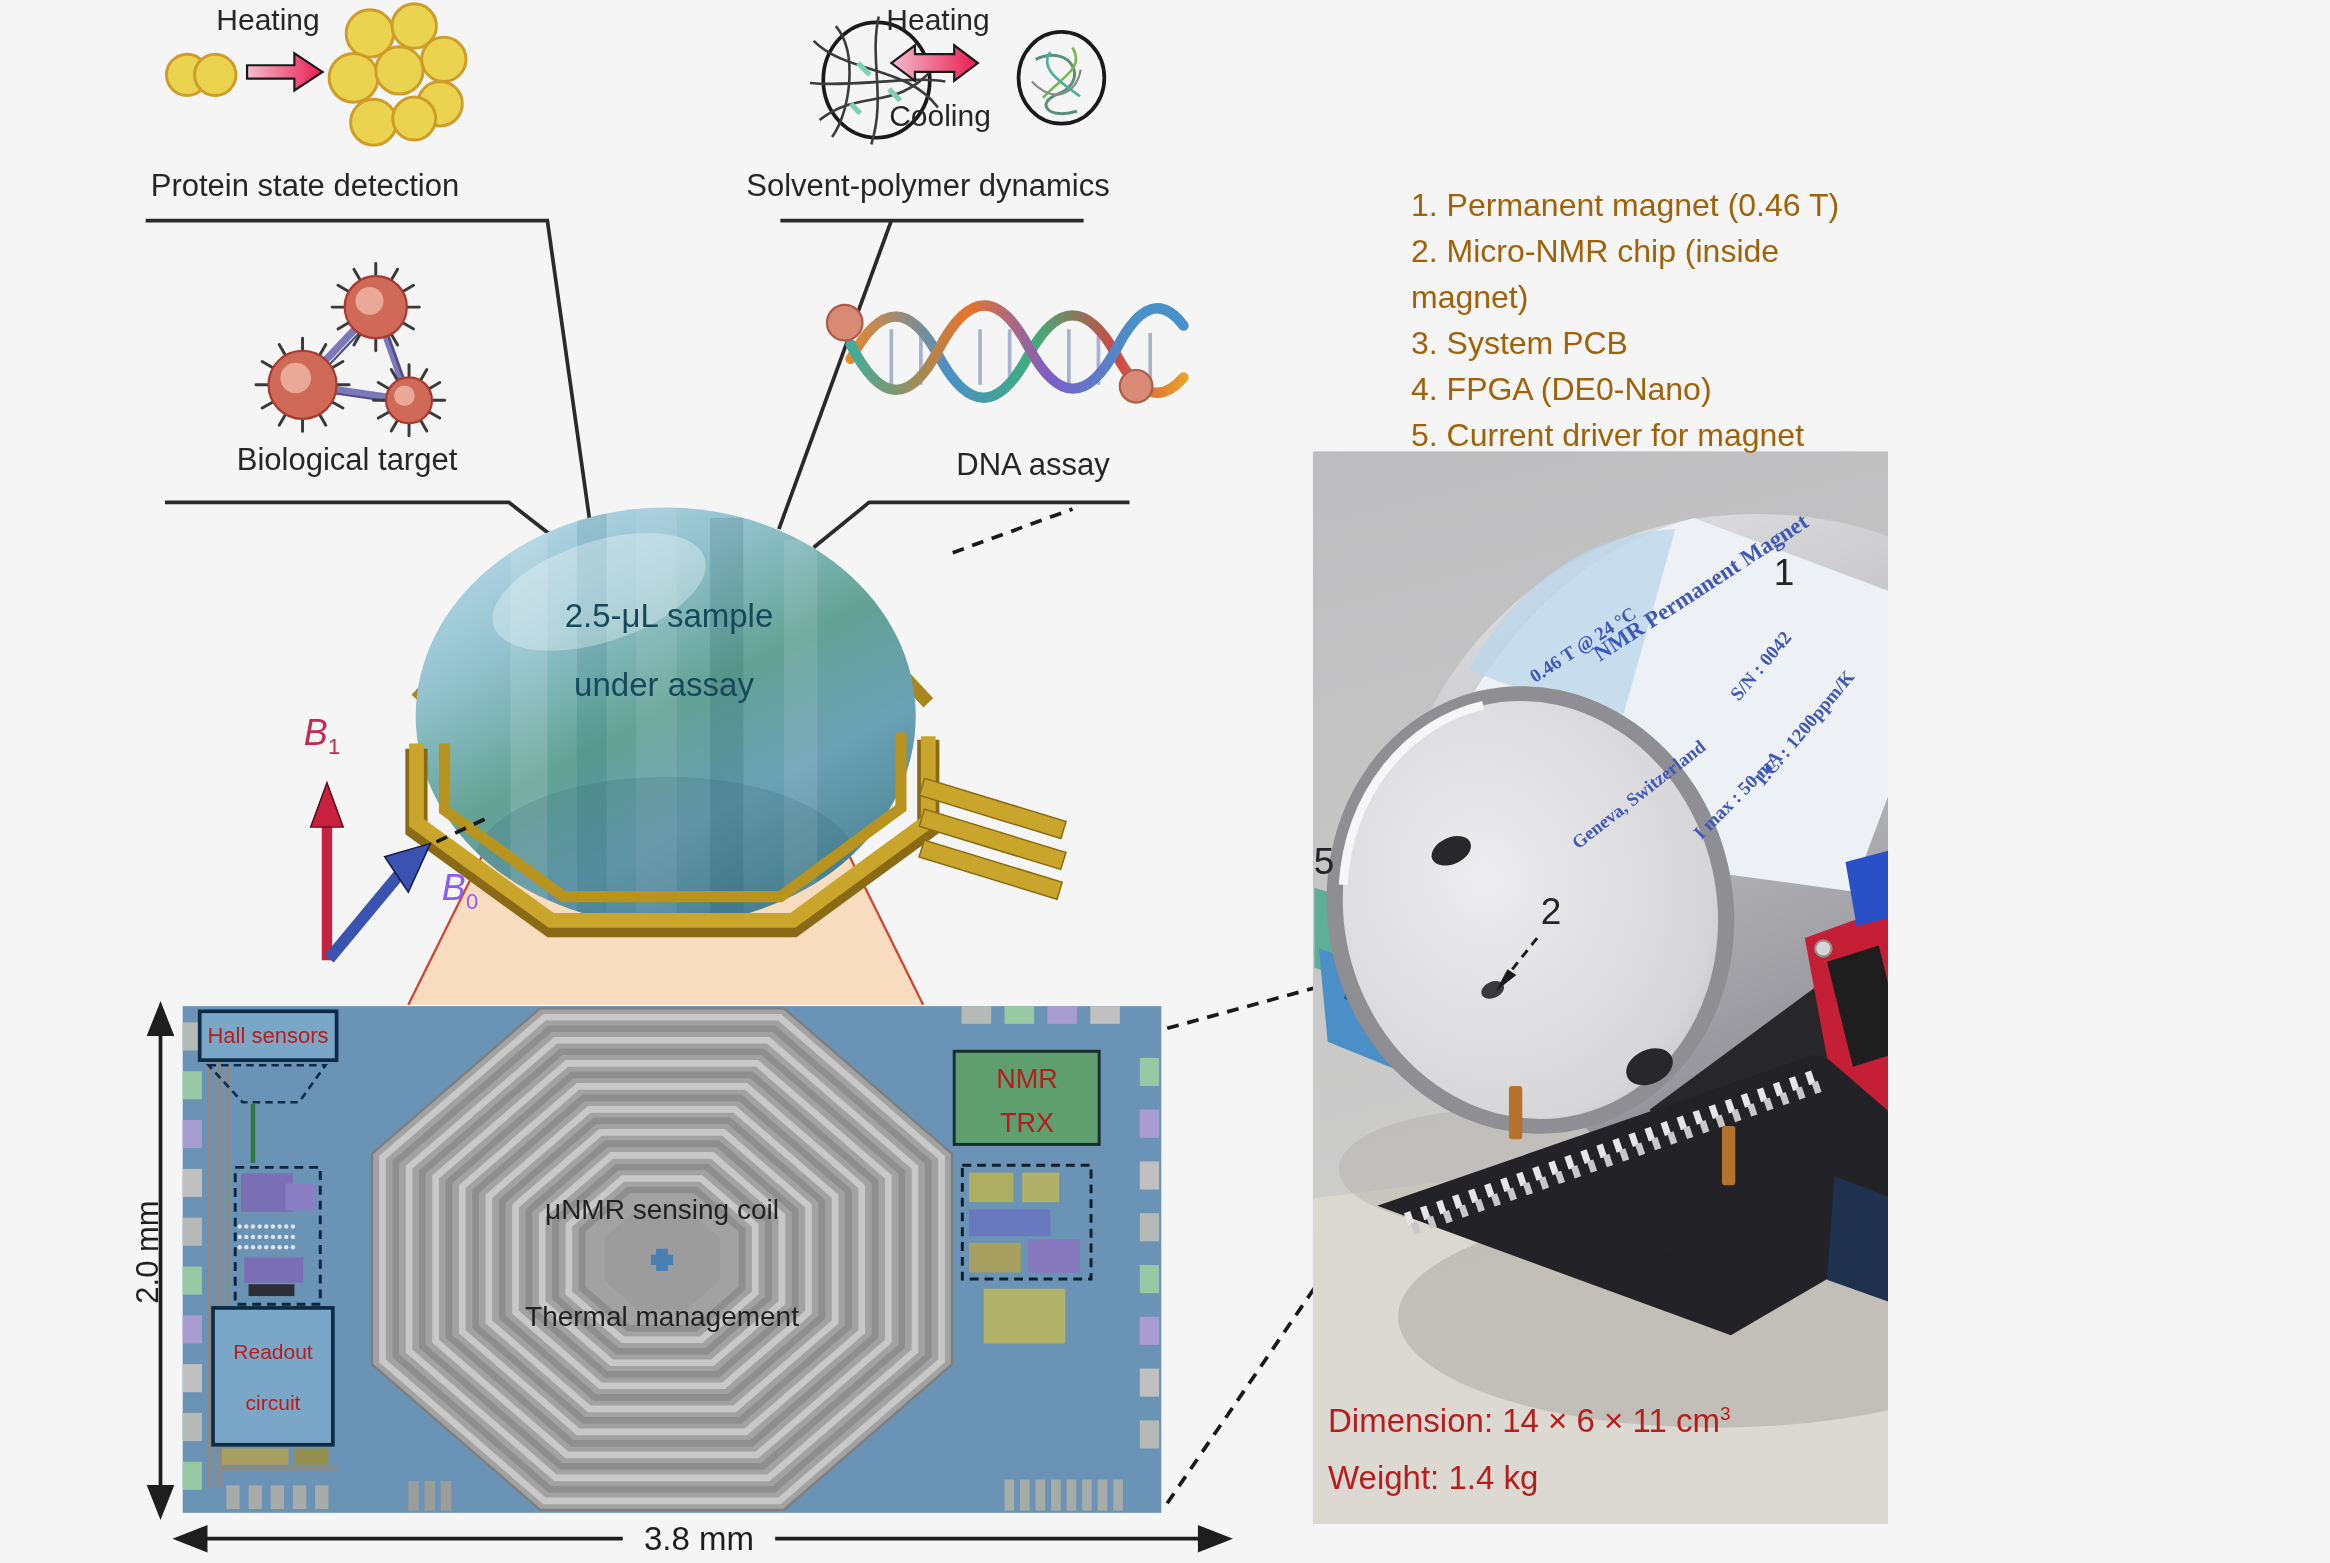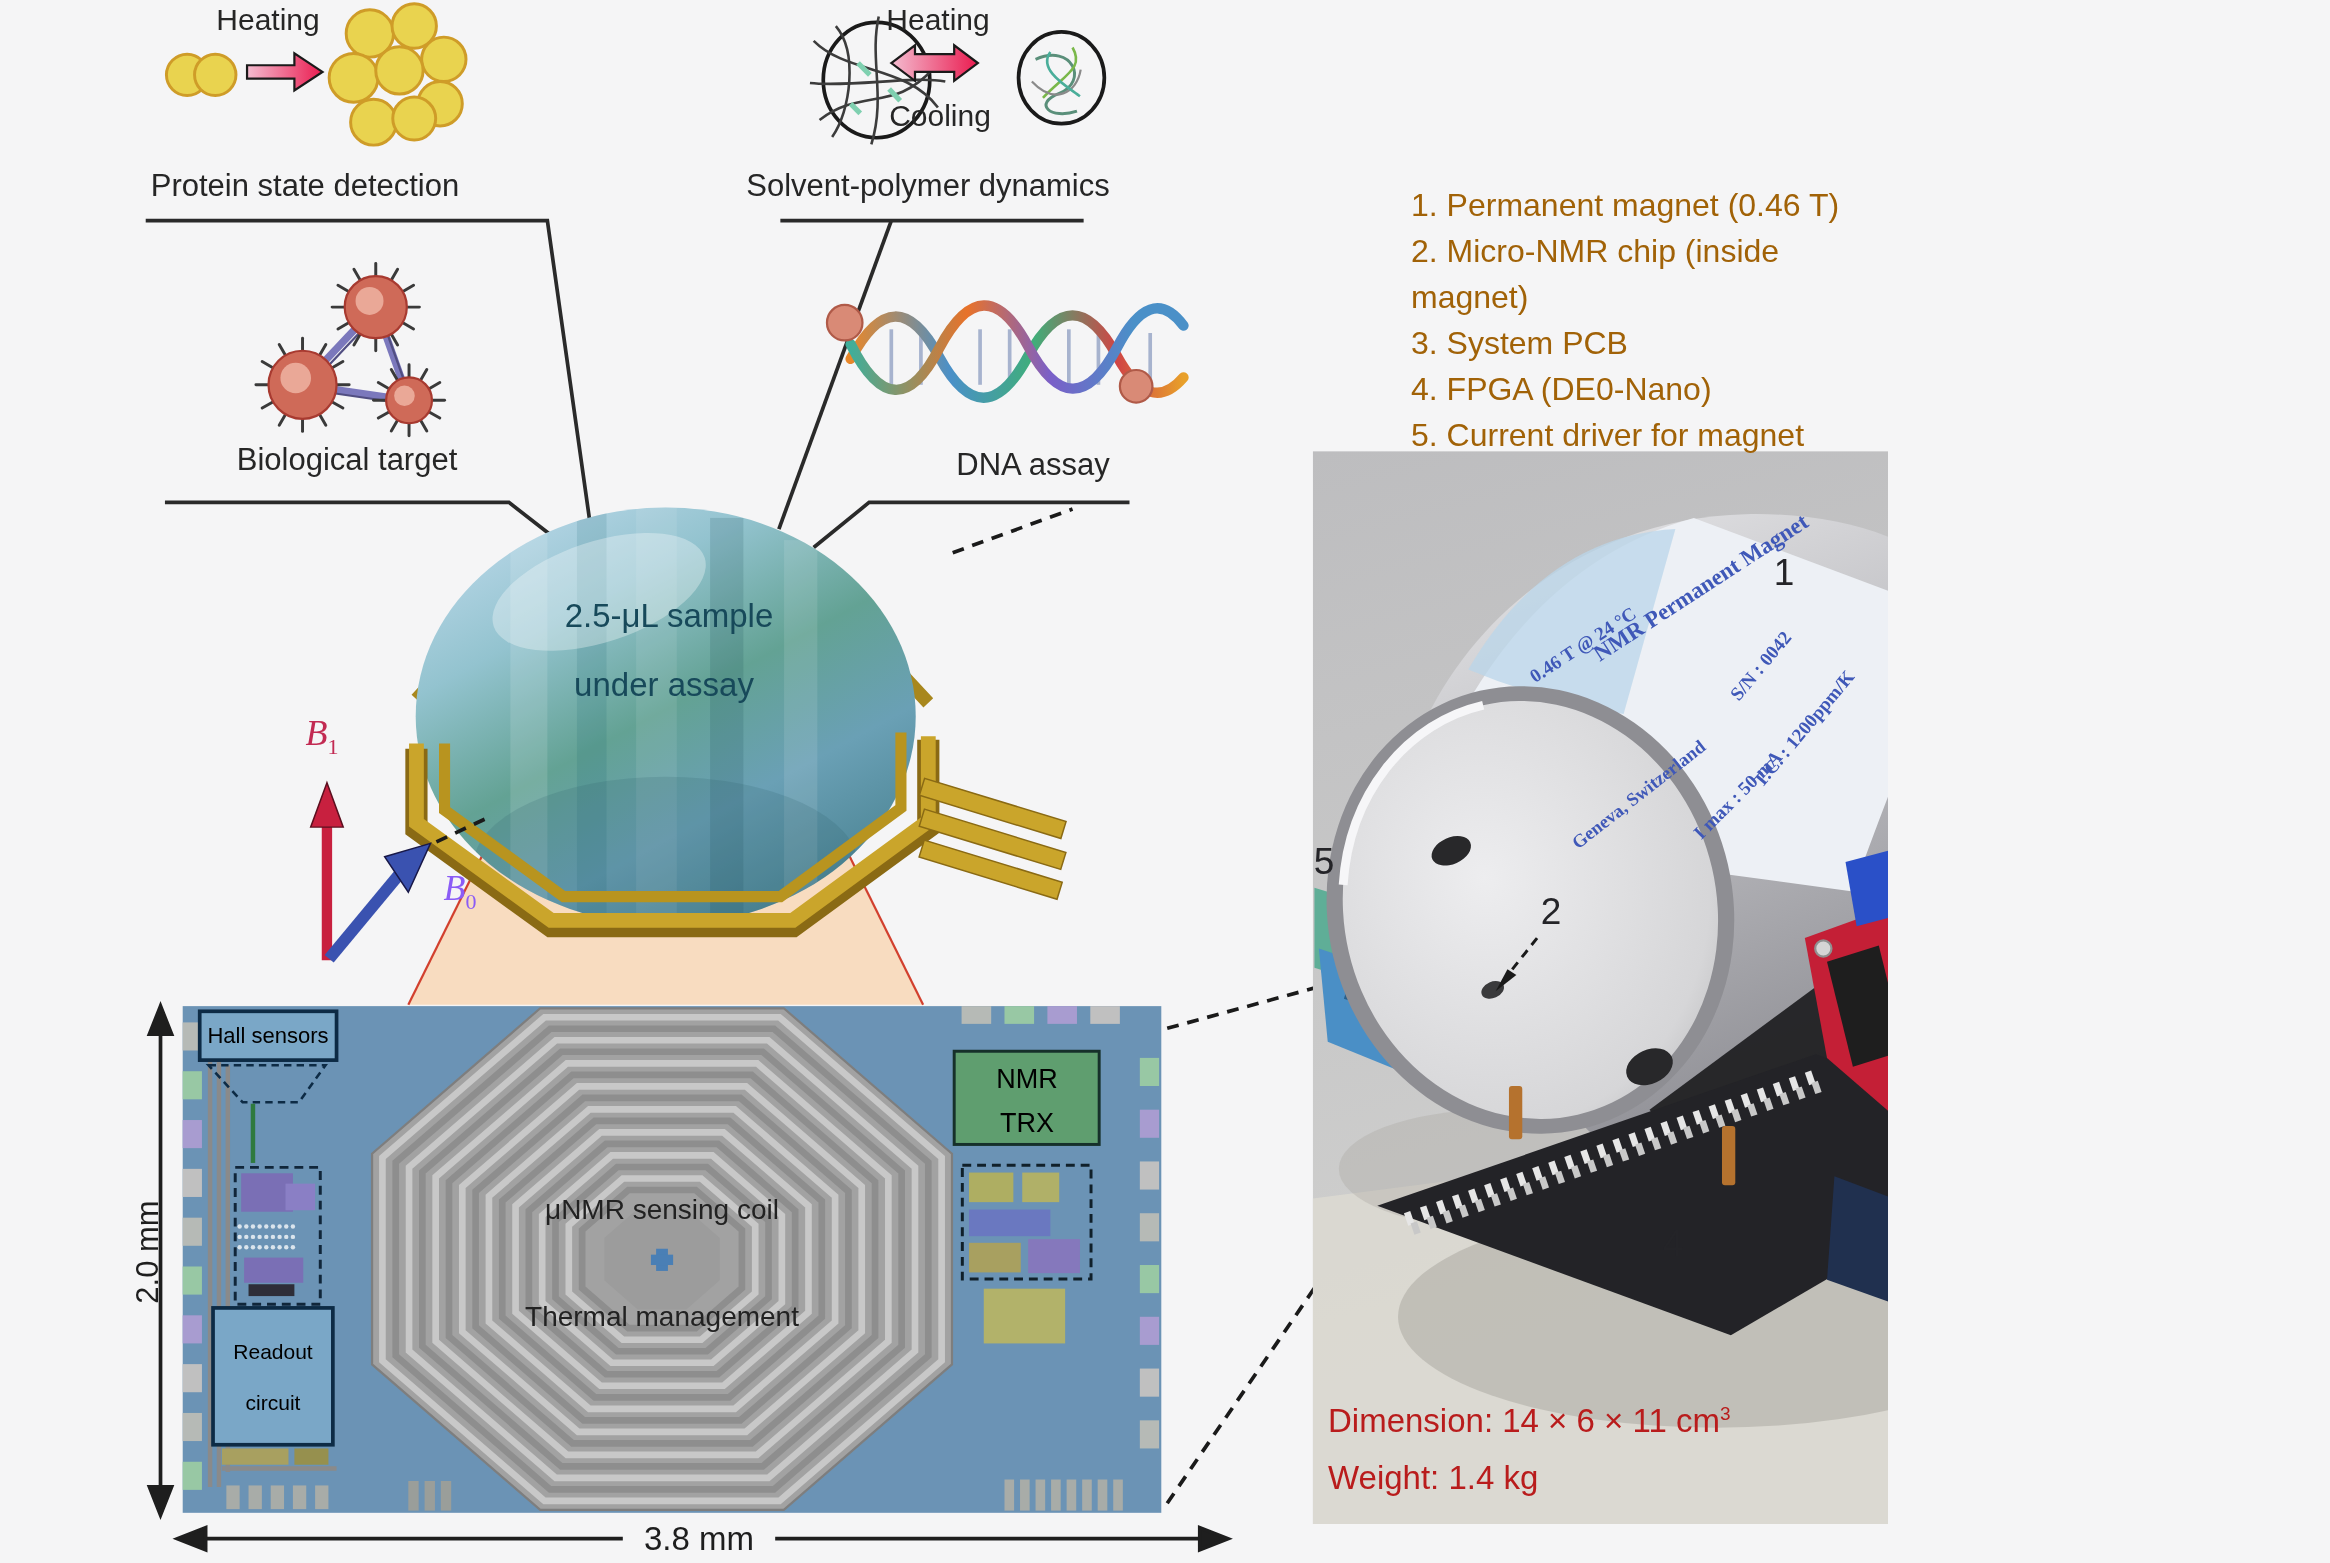--- a/index.html
+++ b/index.html
@@ -3,24 +3,24 @@
 <meta charset="utf-8">
 <style>
   html,body{margin:0;padding:0;background:#f5f5f6;}
   #stage{position:relative;width:1888px;height:1564px;background:#f5f5f6;overflow:hidden;
          font-family:"Liberation Sans",sans-serif;}
   #gfx{position:absolute;left:0;top:0;}
   .t{position:absolute;transform:translate(-50%,-50%);white-space:nowrap;color:#262626;
      font-family:"Liberation Sans",sans-serif;}
   .s40{font-size:30px}.s42{font-size:31px}.s45{font-size:33px}.s38{font-size:28px}
   .s34{font-size:21px}.s30{font-size:22px}.s36{font-size:27px}.s44{font-size:33px}
-  .navy{color:#000000}
+  .navy{color:#b91c1c}
   .drop{color:#17495a}
   .rot90{transform:translate(-50%,-50%) rotate(-90deg);}
-  .bfield{font-family:Liberation Serif, serif;font-style:italic;font-size:36px;}
+  .bfield{font-family:Liberation Sans, sans-serif;font-style:italic;font-size:36px;}
   .bfield sub{font-size:22px;font-style:normal;}
   .b1{color:#c22a52}.b0{color:#8b5cf6}
   .legend{position:absolute;left:1411px;top:182px;font-size:32px;line-height:46px;color:#a16207;}
   .photonum{color:#242428;font-size:37px;}
   .maglab{position:absolute;white-space:nowrap;color:#3f58b8;
           font-family:"Liberation Serif",serif;font-weight:bold;}
   .dimtxt{position:absolute;white-space:nowrap;color:#b91c1c;font-size:33px;}
   .dimtxt sup{font-size:19px;}
   .lbl38{background:#f5f5f6;padding:0 7.4px;}
 </style>

